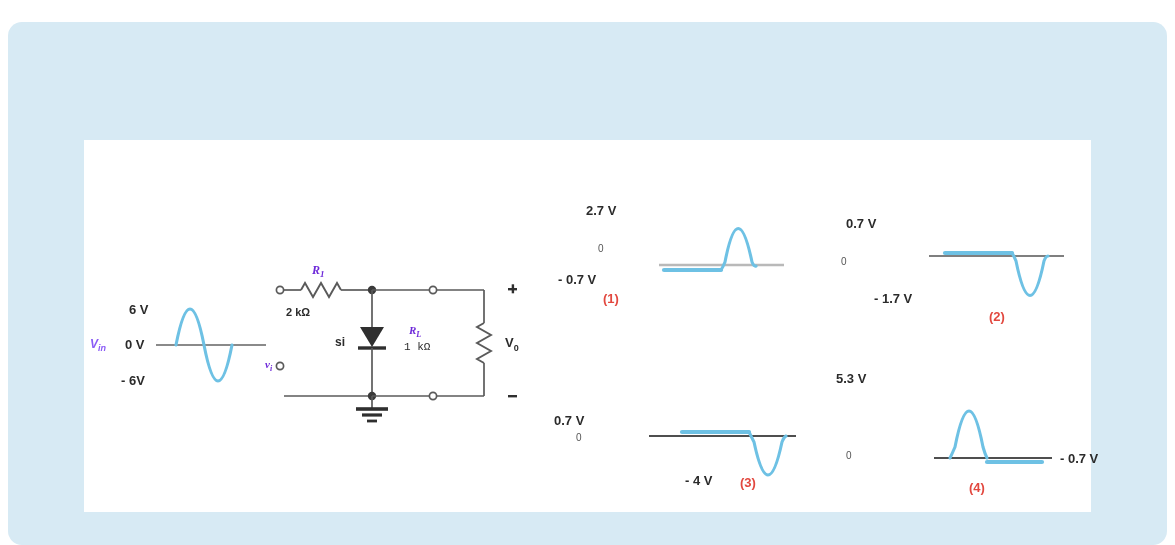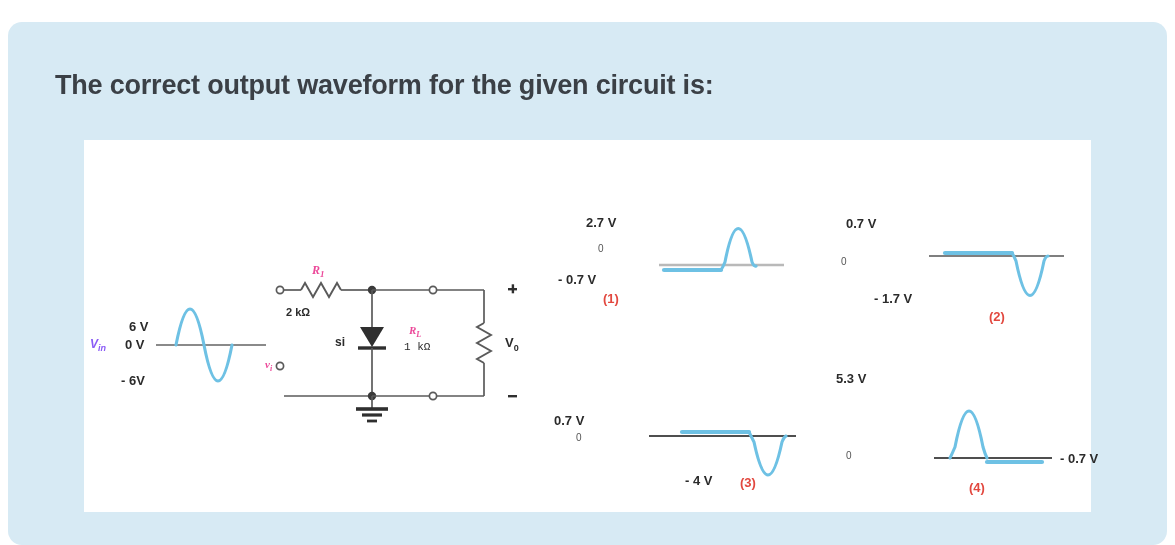--- a/index.html
+++ b/index.html
@@ -62,30 +62,29 @@
     line-height: 1;
   }
   .lbl-sm { font-size: 13px; }
   .lbl-xs { font-size: 10px; font-weight: normal; color: #555; }
   .lbl-blue { color: #8b5cf6; }
   .lbl-red { color: #e2483f; font-size: 13px; font-weight: bold; }
   .lbl-ital {
     font-family: "Liberation Serif", serif;
     font-style: italic;
     font-weight: bold;
-    color: #ec4899;
+    color: #6d28d9;
   }
 </style>
 </head>
 <body>
 
 <div class="page">
   <div class="card">
 
-    <div class="card-title">The correct output waveform for the given circuit is:</div>
 
     <div class="panel">
 
       <svg class="fig" viewBox="0 0 1007 372">
         <defs>
           <marker id="arrowDot" markerWidth="4" markerHeight="4" refX="2" refY="2">
             <circle cx="2" cy="2" r="2" fill="#444"></circle>
           </marker>
         </defs>
 
@@ -155,21 +154,21 @@
           <path d="M 903 322 L 958 322" fill="none" stroke="#6ec1e4" stroke-width="4.2" stroke-linecap="round"></path>
         </g>
 
         <g fill="#2f2f2f" stroke="none">
           <rect x="424" y="148" width="9" height="2.4"></rect>
           <rect x="427.7" y="144.3" width="2.4" height="9"></rect>
           <rect x="424" y="255" width="9" height="2.4"></rect>
         </g>
       </svg>
 
-      <div class="lbl lbl-sm" style="left:45px; top:163px;margin-top:17px;">6 V</div>
+      <div class="lbl lbl-sm" style="left:45px; top:163px;">6 V</div>
       <div class="lbl lbl-sm" style="left:41px; top:198px;">0 V</div>
       <div class="lbl lbl-sm" style="left:37px; top:234px;">- 6V</div>
       <div class="lbl lbl-blue" style="left:6px; top:198px; font-size:12px; font-style:italic;">
         <span>V</span><span style="font-size:9px;vertical-align:sub;">in</span>
       </div>
 
       <div class="lbl lbl-ital" style="left:228px; top:124px; font-size:12px;">
         <span>R</span><span style="font-size:9px;vertical-align:sub;">1</span>
       </div>
       <div class="lbl lbl-sm" style="left:202px; top:167px; font-size:11px;">2  kΩ</div>
@@ -178,21 +177,21 @@
         <span>R</span><span style="font-size:8px;vertical-align:sub;">L</span>
       </div>
       <div class="lbl lbl-sm" style="left:320px; top:202px; font-size:11px; font-weight:normal;font-family:Liberation Mono, monospace;">1 kΩ</div>
       <div class="lbl lbl-ital" style="left:181px; top:198px; font-size:11px;margin-top:21px;">
         <span>v</span><span style="font-size:8px;vertical-align:sub;">i</span>
       </div>
       <div class="lbl lbl-sm" style="left:421px; top:196px; font-size:13px;">
         <span>V</span><span style="font-size:9px;vertical-align:sub;">0</span>
       </div>
 
-      <div class="lbl lbl-sm" style="left:502px; top:64px;margin-top:12px;">2.7 V</div>
+      <div class="lbl lbl-sm" style="left:502px; top:64px;">2.7 V</div>
       <div class="lbl lbl-xs" style="left:514px; top:104px;">0</div>
       <div class="lbl lbl-sm" style="left:474px; top:133px;">- 0.7 V</div>
       <div class="lbl lbl-red" style="left:519px; top:152px;">(1)</div>
 
       <div class="lbl lbl-sm" style="left:762px; top:77px;">0.7 V</div>
       <div class="lbl lbl-xs" style="left:757px; top:117px;">0</div>
       <div class="lbl lbl-sm" style="left:790px; top:152px;">- 1.7 V</div>
       <div class="lbl lbl-red" style="left:905px; top:170px;">(2)</div>
 
       <div class="lbl lbl-sm" style="left:470px; top:274px;">0.7 V</div>

